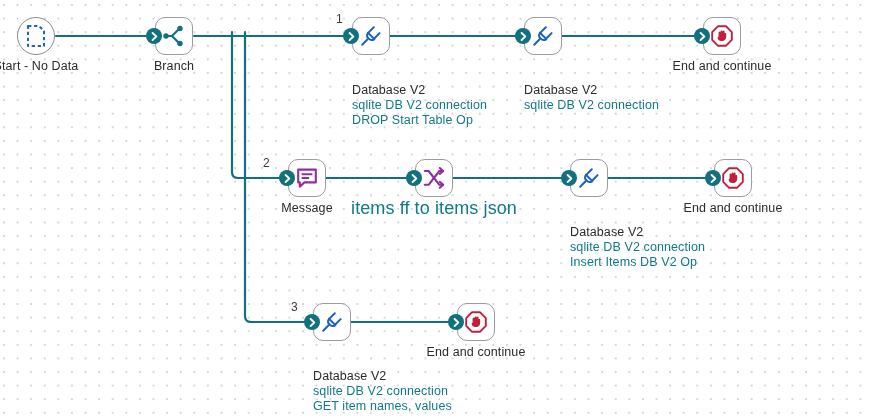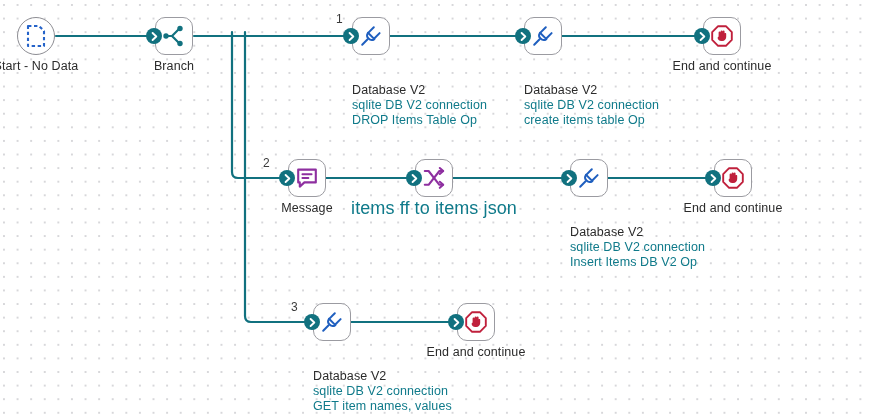--- a/index.html
+++ b/index.html
@@ -169,21 +169,21 @@
               <path d="M14.8 3.3 L9.2 8.9"></path>
               <path d="M20.6 9.1 L15.0 14.7"></path>
               <path d="M9.0 8.7 a4.6 4.6 0 0 0 6.4 6.4 z"></path>
               <path d="M8.6 15.3 L3.2 20.7"></path>
             </g>
           </svg>
         </div>
         <div class="label-block left">
           <div class="lbl-title">Database V2</div>
           <div class="lbl-sub">sqlite DB V2 connection</div>
-          <div class="lbl-sub">DROP Items Table Op</div>
+          <div class="lbl-sub">DROP Start Table Op</div>
         </div>
       </div>
       <div class="node" style="left: 524px; top: 17px;">
         <div class="port">
           <svg width="9" height="11" viewBox="0 0 9 11">
             <path d="M2.6 2 L6.3 5.5 L2.6 9" fill="none" stroke="#ffffff" stroke-width="1.9" stroke-linecap="round" stroke-linejoin="round"></path>
           </svg>
         </div>
         <div class="shell">
           <svg width="24" height="24" viewBox="0 0 24 24">
@@ -191,21 +191,20 @@
               <path d="M14.8 3.3 L9.2 8.9"></path>
               <path d="M20.6 9.1 L15.0 14.7"></path>
               <path d="M9.0 8.7 a4.6 4.6 0 0 0 6.4 6.4 z"></path>
               <path d="M8.6 15.3 L3.2 20.7"></path>
             </g>
           </svg>
         </div>
         <div class="label-block left">
           <div class="lbl-title">Database V2</div>
           <div class="lbl-sub">sqlite DB V2 connection</div>
-          <div class="lbl-sub">create items table Op</div>
         </div>
       </div>
       <div class="node" style="left: 703px; top: 17px;">
         <div class="port">
           <svg width="9" height="11" viewBox="0 0 9 11">
             <path d="M2.6 2 L6.3 5.5 L2.6 9" fill="none" stroke="#ffffff" stroke-width="1.9" stroke-linecap="round" stroke-linejoin="round"></path>
           </svg>
         </div>
         <div class="shell">
           <svg width="24" height="24" viewBox="0 0 24 24">

